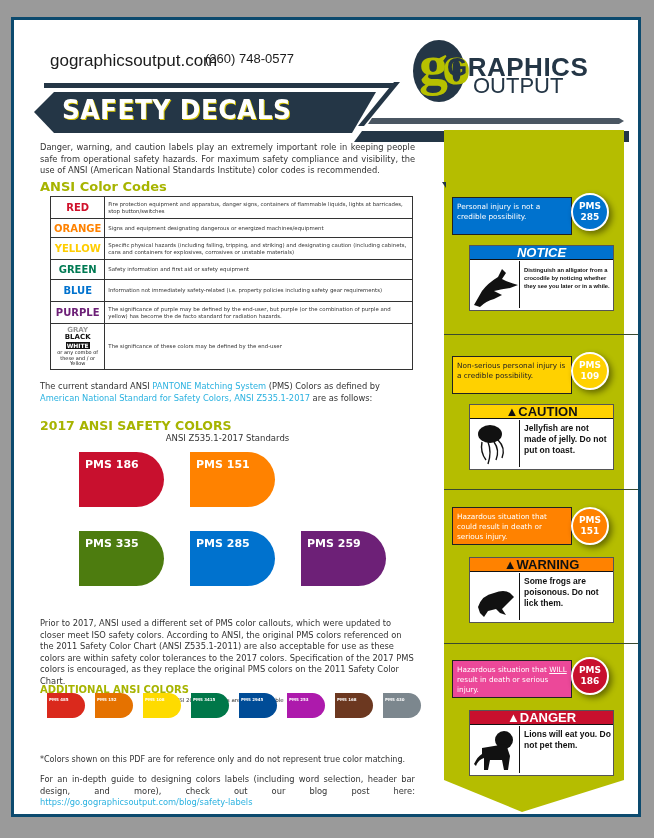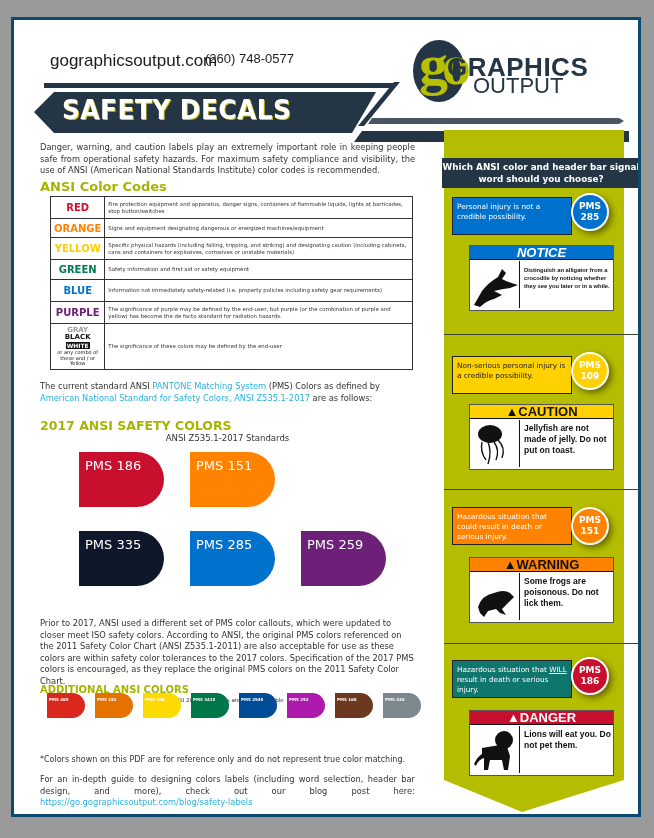--- a/index.html
+++ b/index.html
@@ -31,21 +31,21 @@
   .multi .b { color: #111; font-weight: bold; }
   .multi .w { background:#111; color:#fff; font-weight:bold; font-size:6px; padding:0 1px; }
   .multi .s { font-size: 5px; line-height: 5.5px; display:block; color:#111; font-weight: normal;}
 
   .pms-intro { position: absolute; left: 26px; top: 361px; width: 375px; font-size: 8.3px; line-height: 11.5px; color: #333; }
   .link { color: #2bb2e0; margin-top: 24px; }
 
   .colors-title { position: absolute; left: 26px; top: 398px; width: 375px; font-size: 12.5px; }
   .colors-sub { position: absolute; left: 26px; top: 413px; width: 375px; font-size: 8.5px; text-align: center; color: #333; }
 
-  .swatch { position: absolute; width: 85px; height: 55px; border-radius: 0 28px 28px 0; color: #fff; font-weight: normal; font-size: 13px; padding: 6px 0 0 6px; }
+  .swatch { position: absolute; width: 85px; height: 55px; border-radius: 0 28px 28px 0; color: #fff; font-weight: bold; font-size: 11px; padding: 6px 0 0 6px; }
   .swatch-s { position: absolute; width: 38px; height: 25px; border-radius: 0 13px 13px 0; color: #fff; font-weight: bold; font-size: 4px; padding: 4px 0 0 2px; }
 
   .prior { position: absolute; left: 26px; top: 598px; width: 375px; font-size: 8.3px; line-height: 11.5px; color: #333; }
   .add-title { position: absolute; left: 26px; top: 664px; width: 375px; font-size: 10px; }
   .add-sub { position: absolute; left: 26px; top: 677px; width: 375px; font-size: 5.5px; text-align: center; color: #333; }
   .disclaimer { position: absolute; left: 26px; top: 735px; width: 375px; font-size: 8px; color: #333; }
   .guide { position: absolute; left: 26px; top: 754px; width: 375px; font-size: 8.3px; line-height: 11.5px; text-align: justify; color: #333; }
 
   
   .sidebar-svg { position: absolute; left: 418px; top: 110px; }
@@ -125,21 +125,21 @@
 
   <p class="pms-intro">
     <span>The current standard ANSI </span><span class="link">PANTONE Matching System</span><span> (PMS) Colors as defined by </span><span class="link">American National Standard for Safety Colors, ANSI Z535.1-2017</span><span> are as follows:</span>
   </p>
 
   <div class="colors-title h-green">2017 ANSI SAFETY COLORS</div>
   <div class="colors-sub">ANSI Z535.1-2017 Standards</div>
 
   <div class="swatch" style="left:65px;top:432px;background:#c8102e">PMS 186</div>
   <div class="swatch" style="left:176px;top:432px;background:#ff8200">PMS 151</div>
-  <div class="swatch" style="left:65px;top:511px;background:#0f172a">PMS 335</div>
+  <div class="swatch" style="left:65px;top:511px;background:#4d7c0f">PMS 335</div>
   <div class="swatch" style="left:176px;top:511px;background:#0072ce">PMS 285</div>
   <div class="swatch" style="left:287px;top:511px;background:#6d2077">PMS 259</div>
 
   <p class="prior">Prior to 2017, ANSI used a different set of PMS color callouts, which were updated to closer meet ISO safety colors. According to ANSI, the original PMS colors referenced on the 2011 Safety Color Chart (ANSI Z535.1-2011) are also acceptable for use as these colors are within safety color tolerances to the 2017 colors. Specification of the 2017 PMS colors is encouraged, as they replace the original PMS colors on the 2011 Safety Color Chart.</p>
 
   <div class="add-title h-green">ADDITIONAL ANSI COLORS</div>
   <div class="add-sub">ANSI 2011 Standards are still acceptable</div>
 
   <div class="swatch-s" style="left:33px;top:673px;background:#da291c">PMS 485</div>
   <div class="swatch-s" style="left:81px;top:673px;background:#e57200">PMS 152</div>
@@ -153,21 +153,20 @@
   <p class="disclaimer">*Colors shown on this PDF are for reference only and do not represent true color matching.</p>
   <p class="guide">
     <span>For an in-depth guide to designing colors labels (including word selection, header bar design, and more), check out our blog post here: </span><span class="link">https://go.gographicsoutput.com/blog/safety-labels</span>
   </p>
 
   <svg class="sidebar-svg" width="200" height="690">
     <polygon points="12,0 192,0 192,650 90,682 12,650" fill="#b5bd00"></polygon>
     <polygon points="10,52 14,58 14,52" fill="#243646"></polygon>
   </svg>
 
-  <div class="sb-head">Which ANSI color and header bar signal word should you choose?</div>
 
   <div class="card" style="top:177px;background:#0072ce;color:#fff">Personal injury is not a credible possibility.</div>
   <div class="badge" style="left:557px;top:173px;background:#0072ce">
     <span>PMS</span><br>
     <span>285</span>
   </div>
   <div class="sign" style="top:225px">
     <div class="bar" style="background:#0072ce;color:#fff;font-style:italic">NOTICE</div>
     <div class="pic">
       <svg width="48" height="47">
@@ -204,21 +203,21 @@
     <div class="bar" style="background:#ff8200;color:#111">▲<span>WARNING</span></div>
     <div class="pic">
       <svg width="48" height="47">
           <path d="M6,34 Q10,22 22,20 Q32,16 38,20 L42,24 L38,28 Q34,32 30,36 L34,42 L28,40 L24,36 L16,38 L12,44 L8,40 Z" fill="#111"></path>
         </svg>
     </div>
     <div class="msg">Some frogs are poisonous. Do not lick them.</div>
   </div>
   <div class="sep" style="top:623px"></div>
 
-  <div class="card" style="top:640px;background:#0f766e;color:#fff">
+  <div class="card" style="top:640px;background:#ec4899;color:#fff">
     <span>Hazardous situation that </span><u>WILL</u><span> result in death or serious injury.</span>
   </div>
   <div class="badge" style="left:557px;top:637px;background:#c8102e">
     <span>PMS</span><br>
     <span>186</span>
   </div>
   <div class="sign" style="top:690px">
     <div class="bar" style="background:#c8102e;color:#fff">▲<span>DANGER</span></div>
     <div class="pic">
       <svg width="48" height="47">

